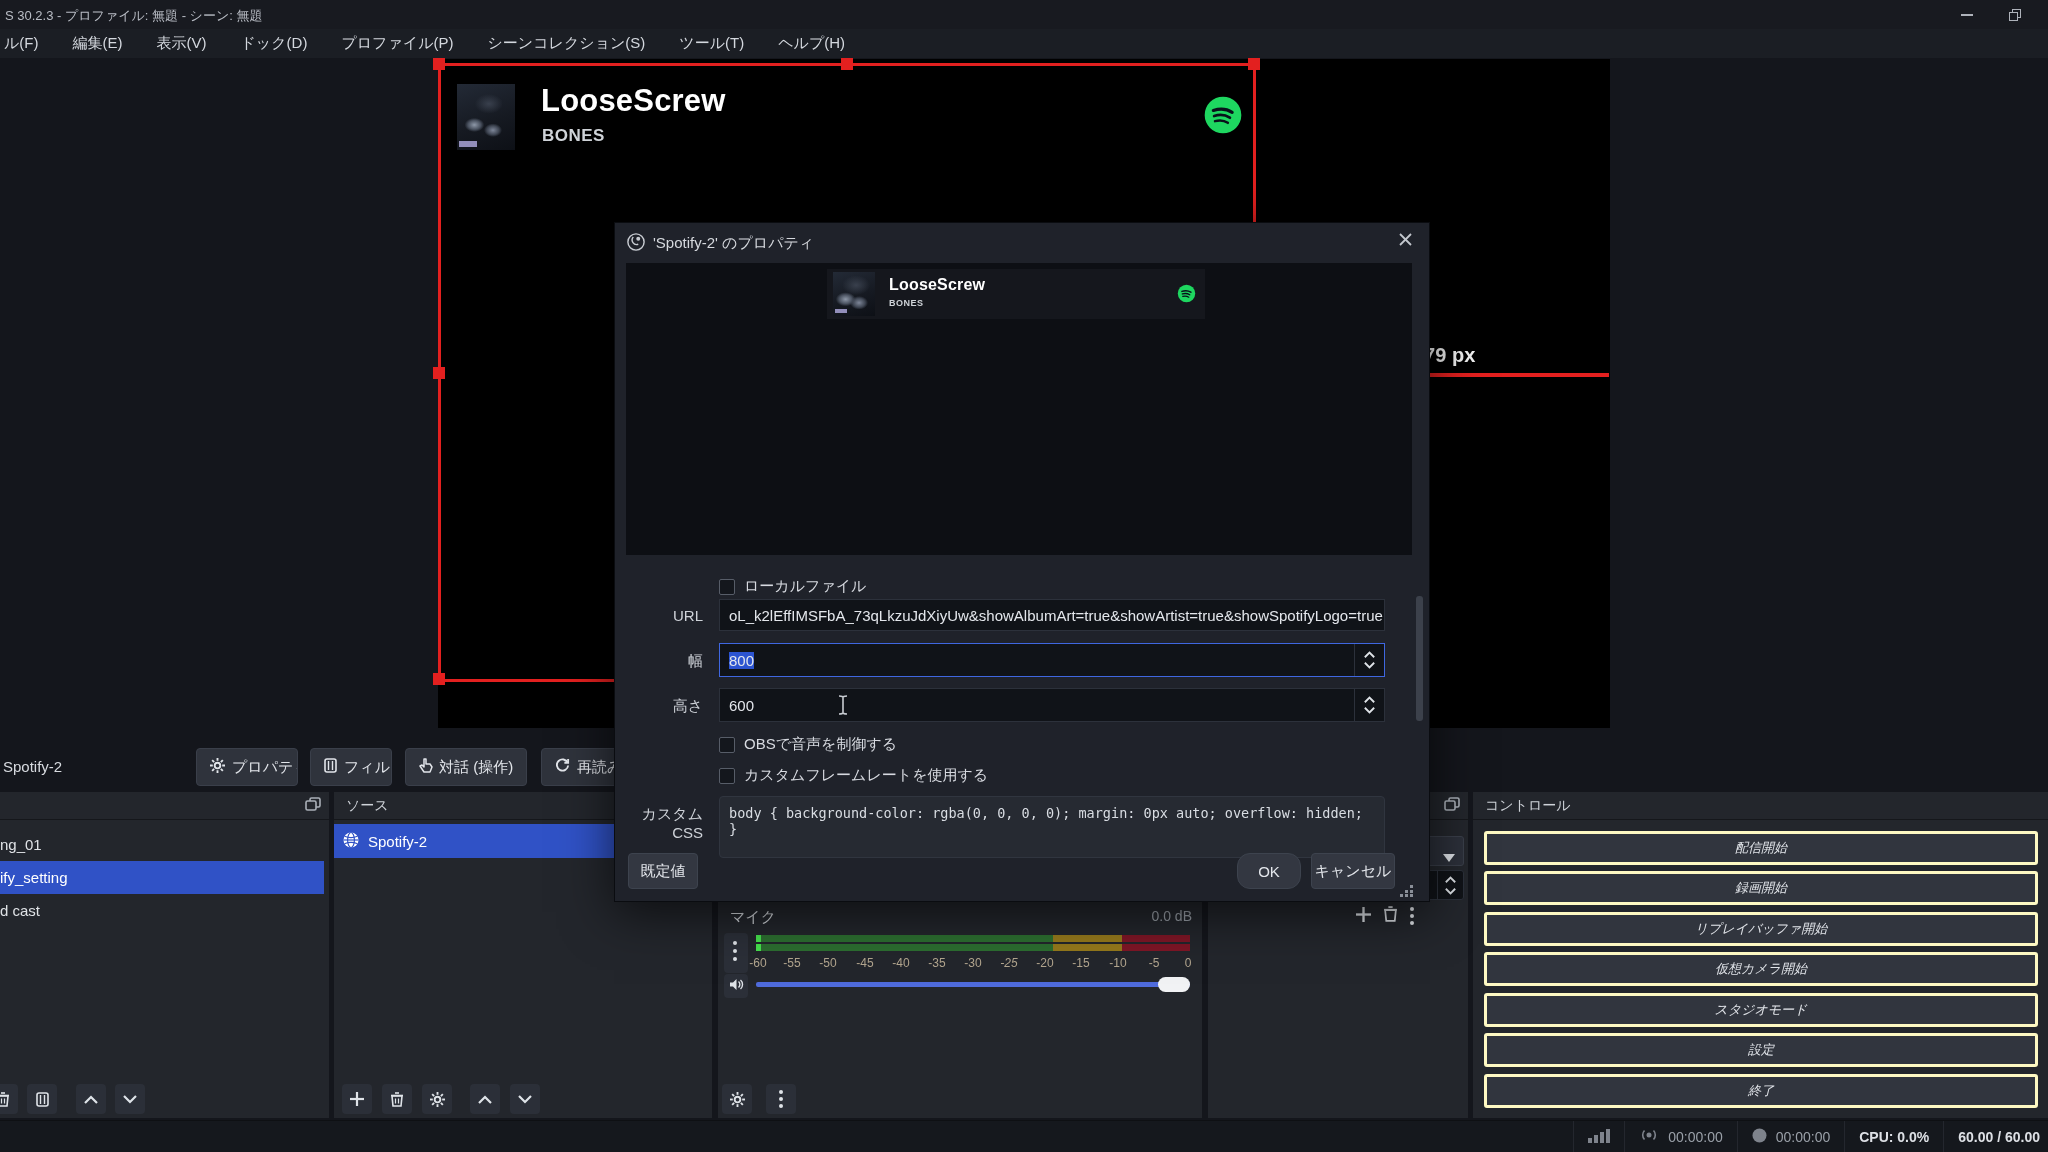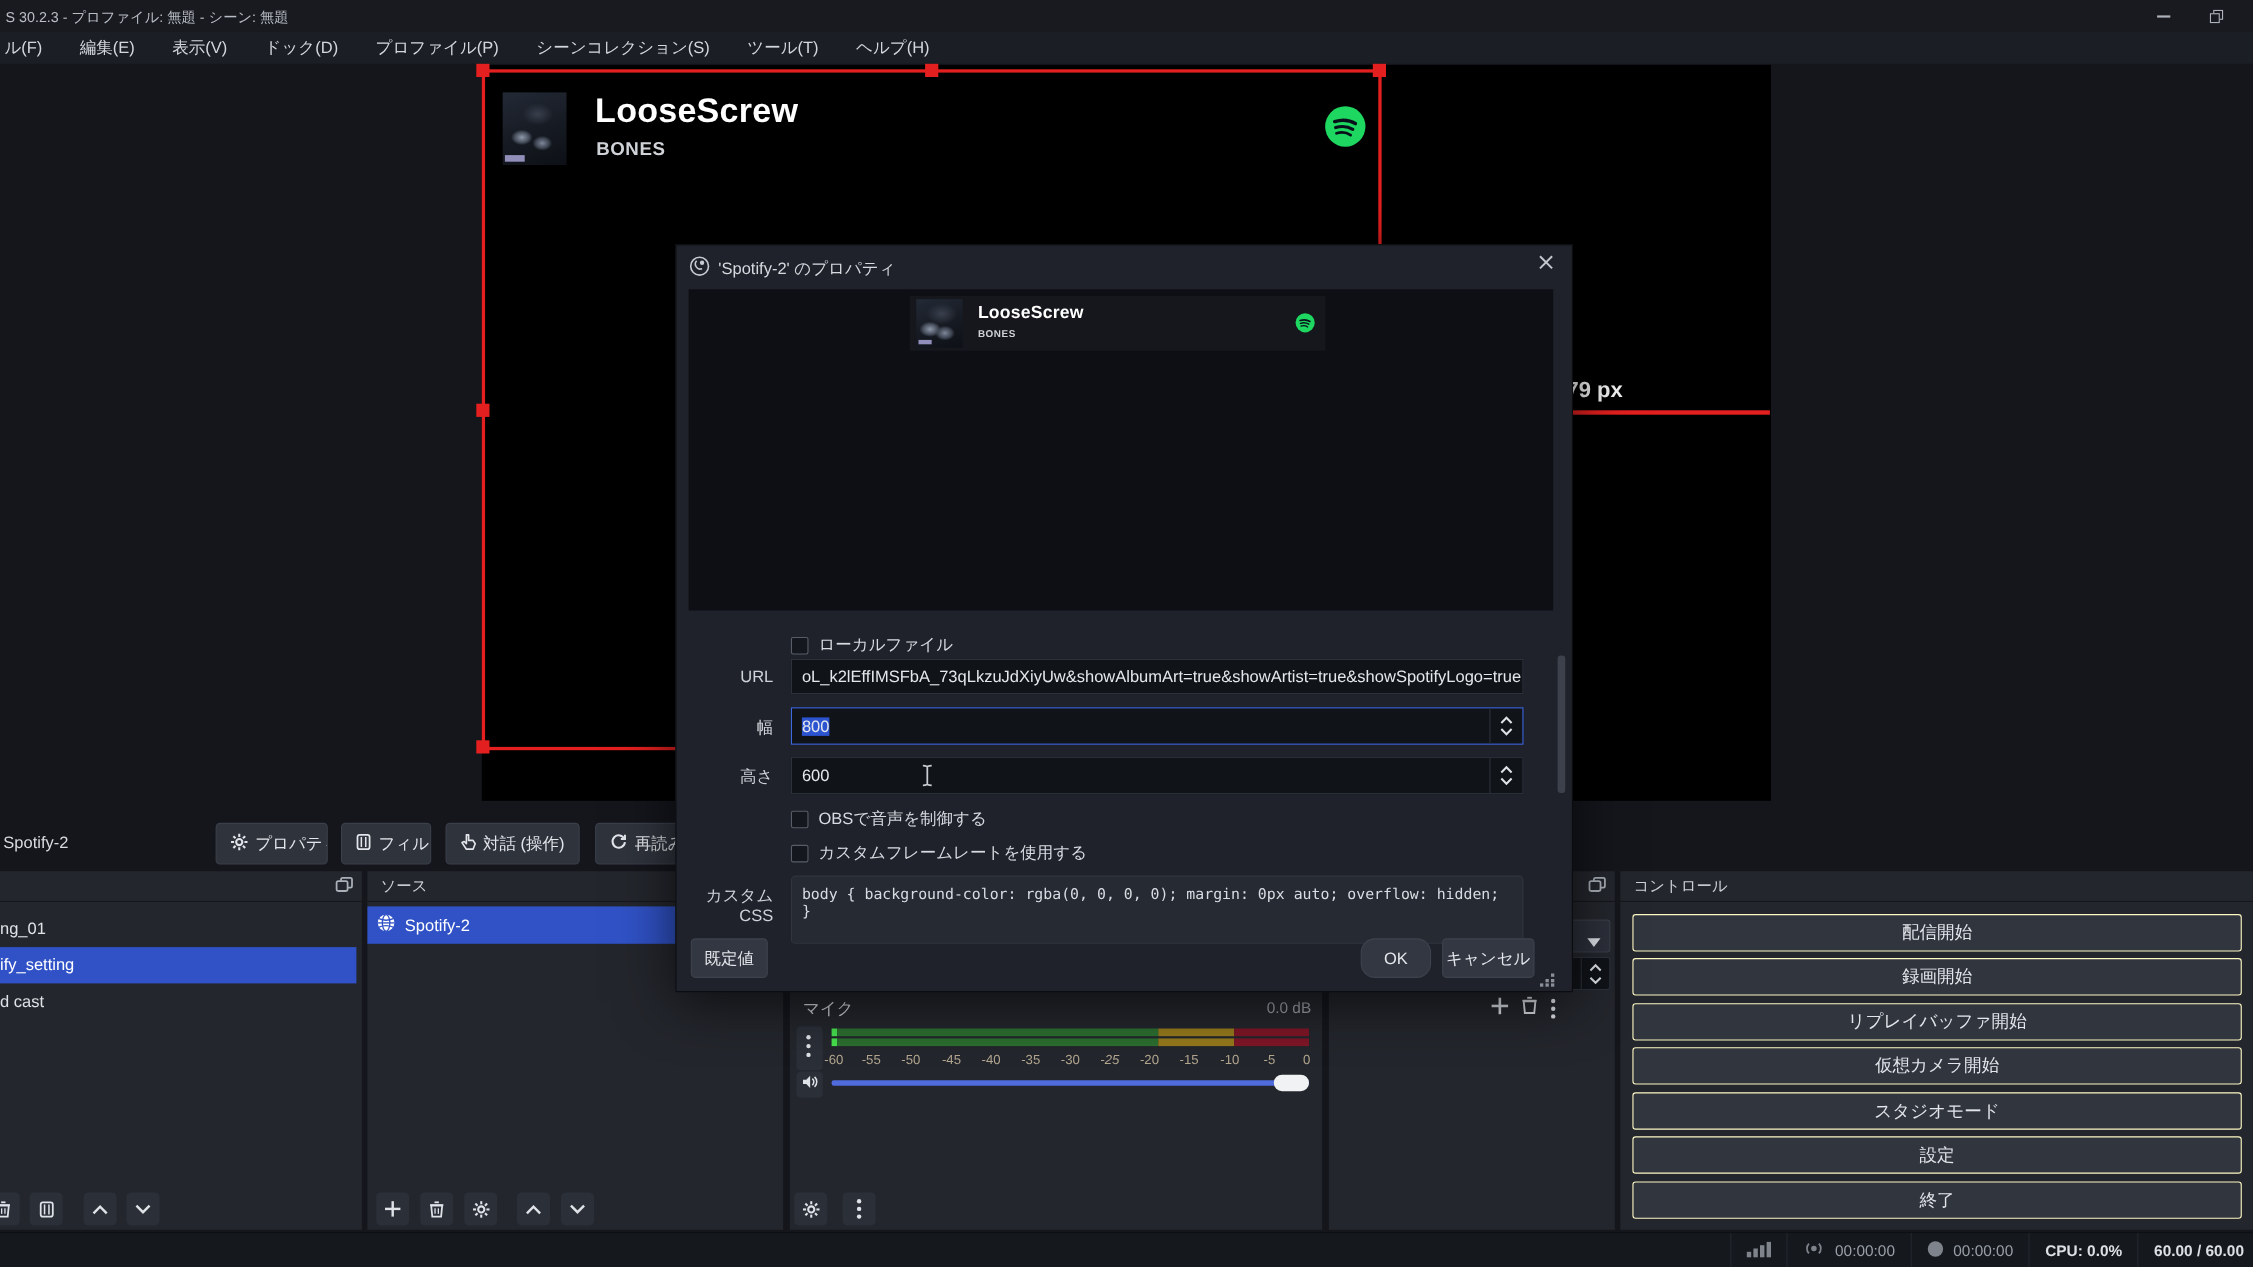--- a/index.html
+++ b/index.html
@@ -29,21 +29,21 @@
   .handle { width:12px; height:12px; background:#e3201f; }
   .dimlabel { color:#f2f2f2; font-weight:bold; font-size:20px; }
 
   
   .dock { background:#23262c; position:absolute; }
   .dock-header { height:28px; display:flex; align-items:center; padding:0 8px; font-size:14px; color:#ced2d8; border-bottom:1px solid #15171b; }
   .list-item { height:33px; display:flex; align-items:center; font-size:15px; color:#dfe2e6; padding-left:8px; }
   .list-item.sel { background:#3052c6; color:#fff; }
   .tool-btn { width:30px; height:30px; background:#2b2f38; border-radius:4px; display:flex; align-items:center; justify-content:center; }
   .tool-btn svg { display:block; }
-  .cbtn { position:absolute; left:11px; width:554px; height:34px; background:#31353e; border:1px solid #fef9c3; border-radius:3px; display:flex; align-items:center; justify-content:center; font-size:16px; color:#e2e5ea; }
+  .cbtn { position:absolute; left:11px; width:554px; height:34px; background:#31353e; border:3px solid #fef9c3; border-radius:3px; display:flex; align-items:center; justify-content:center; font-size:13px; color:#e2e5ea;font-style:italic; }
 
   
   .src-btn { height:38px; background:#2f333c; border:1px solid #3a3f4a; border-radius:4px; display:flex; align-items:center; gap:7px; padding:0 13px; font-size:15px; color:#e2e5ea; position:absolute; top:748px; overflow:hidden; white-space:nowrap; }
 
   
   .dialog { left:614px; top:222px; width:816px; height:680px; background:#1f222a; border:1px solid #0a0c10; box-shadow:0 10px 48px rgba(0,0,0,.65); }
   .dlg-title { position:absolute; left:12px; top:10px; display:flex; align-items:center; gap:8px; font-size:15px; color:#d6d9de; }
   .fieldbox { position:absolute; left:104px; width:666px; background:#101318; border:1px solid #2c313b; border-radius:0; color:#e4e7ec; font-size:15px; display:flex; align-items:center; }
   .fieldbox .val { padding:0 9px; white-space:nowrap; overflow:hidden; }
   .spin { position:absolute; right:0; top:0; bottom:0; width:30px; border-left:1px solid #2c313b; display:flex; flex-direction:column; align-items:center; justify-content:center; gap:4px; }

